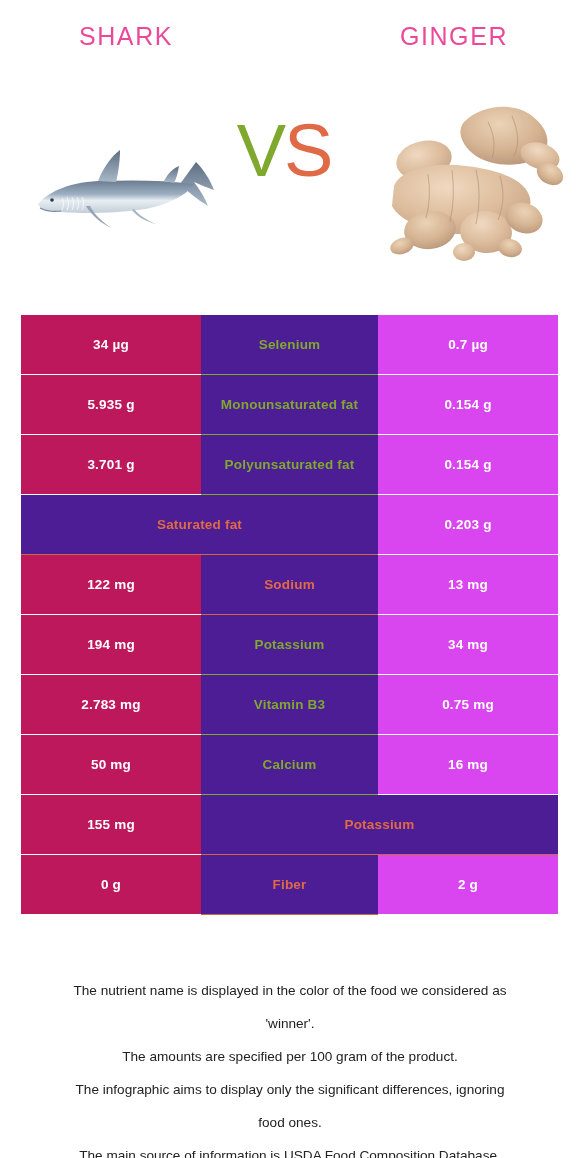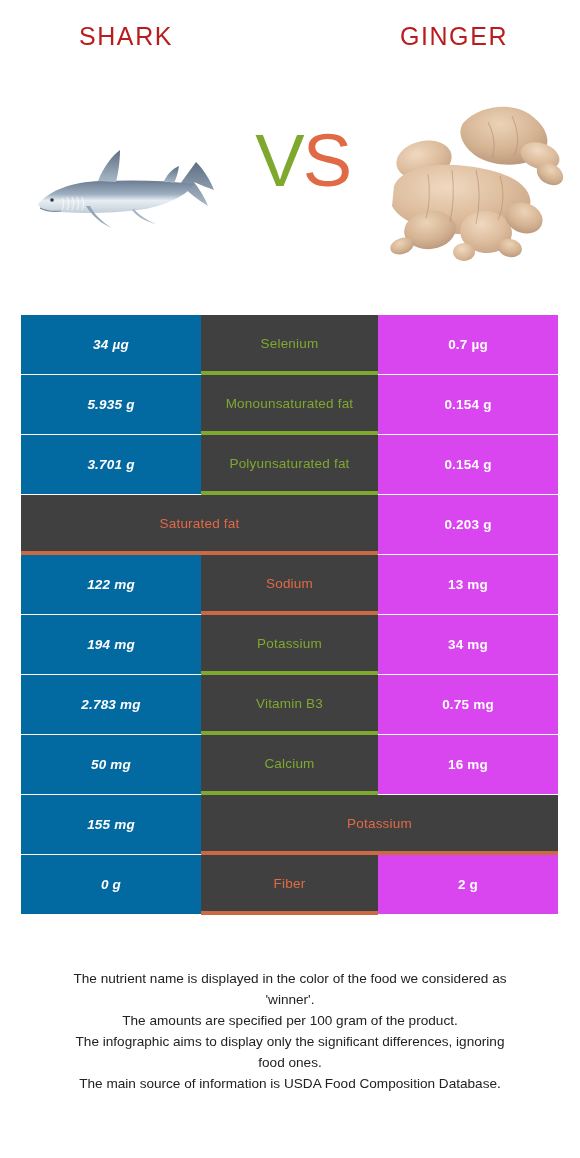--- a/index.html
+++ b/index.html
@@ -19,21 +19,21 @@
   .header {
     position: relative;
     height: 290px;
   }
   .title {
     position: absolute;
     top: 22px;
     font-size: 25px;
     font-weight: 300;
     letter-spacing: 1.6px;
-    color: #b91c1c;
+    color: #ec4899;
     text-align: center;
     font-family: "Liberation Sans", sans-serif;
   }
   .title-left  { left: 0;   width: 252px; }
   .title-right { right: 0;  width: 252px; }
 
   .hero {
     position: absolute;
     top: 62px;
     left: 0;
@@ -52,23 +52,23 @@
     position: absolute;
     left: 368px;
     top: 20px;
     width: 200px;
     height: 185px;
   }
 
   .vs {
     position: absolute;
     left: 218px;
-    top: 62px;
+    top: 52px;
     width: 132px;
-    text-align: right;
+    text-align: center;
     font-size: 74px;
     font-weight: 400;
     letter-spacing: -2px;
     font-family: "Liberation Sans", sans-serif;
     line-height: 1;
   }
   .vs .v { color: #7fa82f; }
   .vs .s { color: #e06a45; }
 
   
@@ -88,53 +88,53 @@
     display: flex;
     align-items: center;
     justify-content: center;
     box-sizing: border-box;
     font-size: 13.5px;
     font-weight: 600;
     color: #ffffff;
     border-bottom: 1.5px solid #ffffff;
     letter-spacing: 0.2px;
   }
-  .cell-left  { background: #0369a1; font-style: italic; }
+  .cell-left  { background: #be185d; }
   .cell-right { background: #d946ef; }
 
   .cell-mid {
     flex: 1;
     display: flex;
     align-items: center;
     justify-content: center;
     box-sizing: border-box;
-    background: #404040;
+    background: #4c1d95;
     font-size: 13.5px;
-    font-weight: 400;
+    font-weight: 700;
     letter-spacing: 0.2px;
-    border-bottom: 4px solid #1d4ed8;
+    border-bottom: 1px solid #1d4ed8;
     border-top: 0;
   }
   .row:first-child .cell-mid { border-top: 0; }
   .cell-mid.win-green  { color: #7fa82f; border-bottom-color: #7fa82f; }
   .cell-mid.win-orange { color: #e06a45; border-bottom-color: #c96a45; }
 
   
   .footer {
     position: absolute;
     top: 968px;
     left: 30px;
     width: 520px;
     text-align: center;
     font-size: 13.6px;
     line-height: 21px;
     color: #222222;
     font-family: "Liberation Sans", sans-serif;
   }
-  .footer p { margin: 0; }
+  .footer p { margin: 12px; }
 </style>
 </head>
 <body>
 
 <div class="header">
 
   <div class="title title-left">SHARK</div>
   <div class="title title-right">GINGER</div>
 
   <div class="hero">

